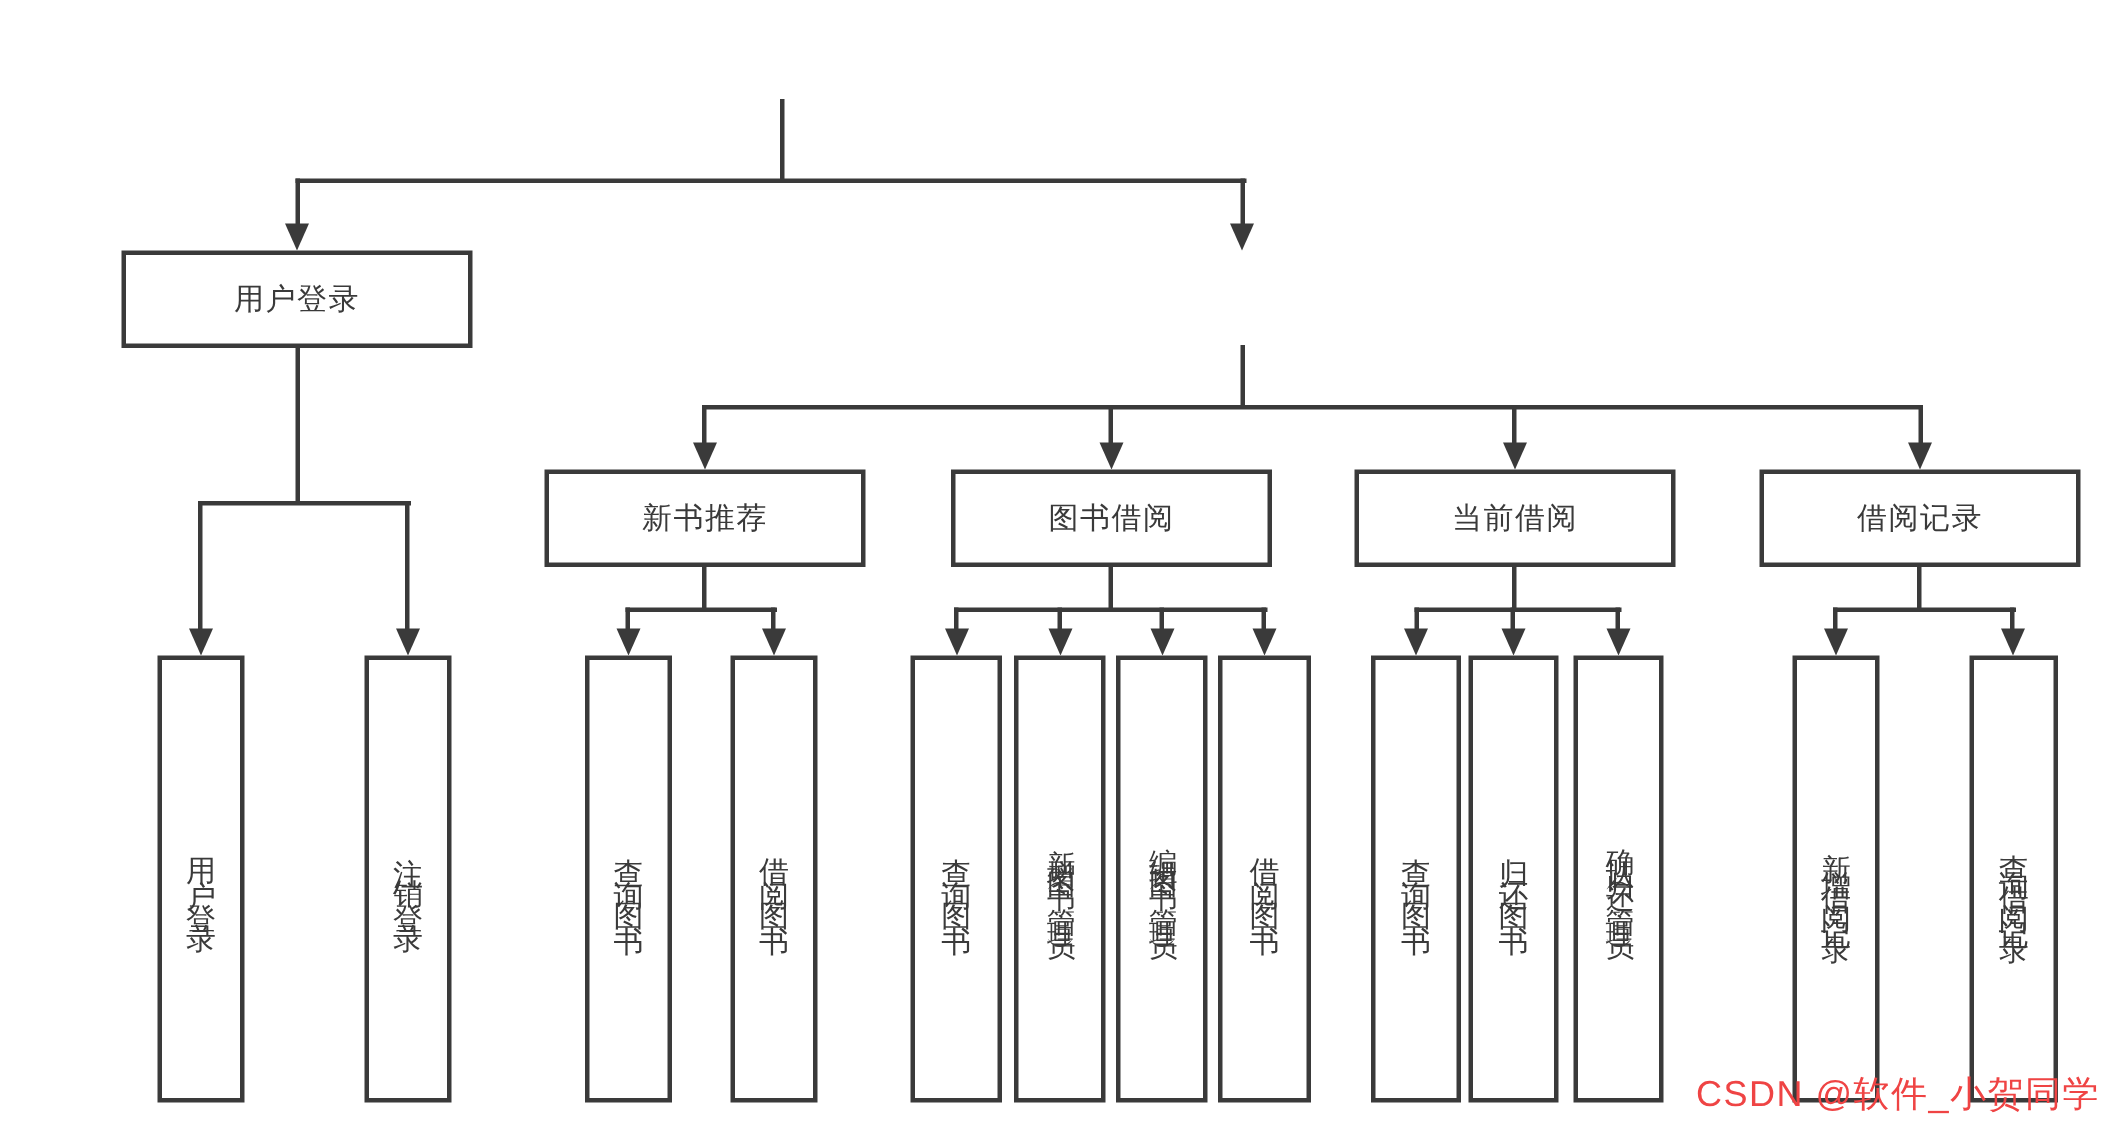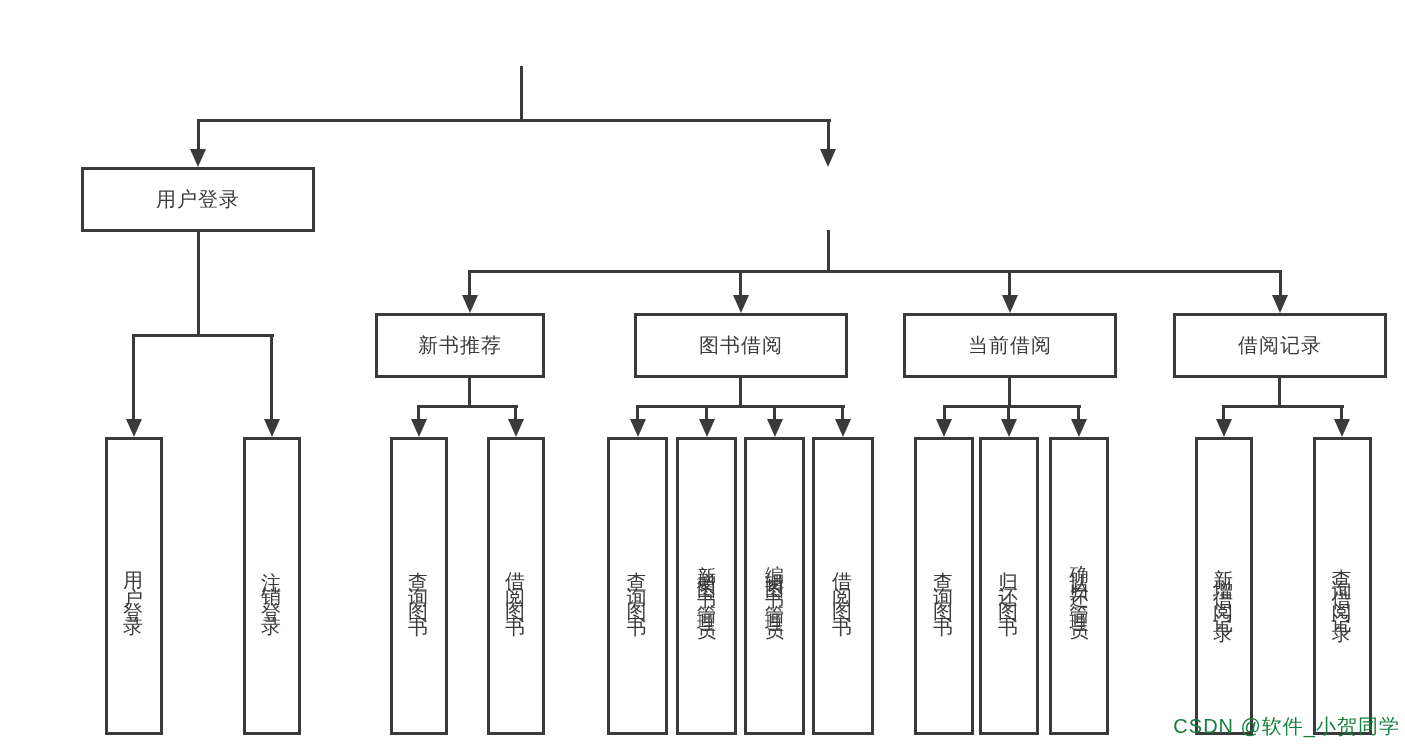--- a/index.html
+++ b/index.html
@@ -49,22 +49,22 @@
     width: 0;
     height: 0;
     border-left: 8px solid transparent;
     border-right: 8px solid transparent;
     border-top: 18px solid #3a3a3a;
   }
   .watermark {
     position: absolute;
     right: 5px;
     top: 713px;
-    font-size: 20px;
-    color: #15803d;
+    font-size: 24px;
+    color: #ef4444;
     letter-spacing: 1px;
     z-index: 5;
   }
 </style>
 </head>
 <body>
 
 <div class="canvas">
 
 
@@ -91,21 +91,21 @@
   <div class="hline" style="left:468px; top:270px; width:814px;"></div>
   <div class="vline" style="left:468px; top:270px; height:27px;"></div>
   <div class="arrow" style="left:462px; top:295px;"></div>
   <div class="vline" style="left:739px; top:270px; height:27px;"></div>
   <div class="arrow" style="left:733px; top:295px;"></div>
   <div class="vline" style="left:1008px; top:270px; height:27px;"></div>
   <div class="arrow" style="left:1002px; top:295px;"></div>
   <div class="vline" style="left:1279px; top:270px; height:27px;"></div>
   <div class="arrow" style="left:1272px; top:295px;"></div>
 
-  <div class="node" style="left:363px; top:313px; width:170px; height:65px;margin-left:12px;">新书推荐</div>
+  <div class="node" style="left:363px; top:313px; width:214px; height:65px;">新书推荐</div>
   <div class="node" style="left:634px; top:313px; width:214px; height:65px;">图书借阅</div>
   <div class="node" style="left:903px; top:313px; width:214px; height:65px;">当前借阅</div>
   <div class="node" style="left:1173px; top:313px; width:214px; height:65px;">借阅记录</div>
 
   <div class="vline" style="left:468px; top:376px; height:31px;"></div>
   <div class="hline" style="left:417px; top:405px; width:101px;"></div>
   <div class="vline" style="left:417px; top:405px; height:16px;"></div>
   <div class="arrow" style="left:411px; top:419px;"></div>
   <div class="vline" style="left:514px; top:405px; height:16px;"></div>
   <div class="arrow" style="left:508px; top:419px;"></div>

